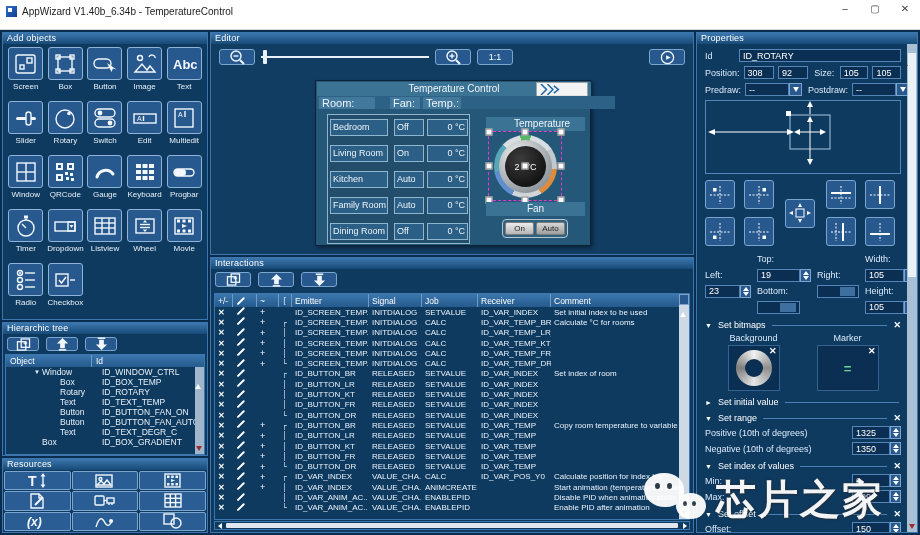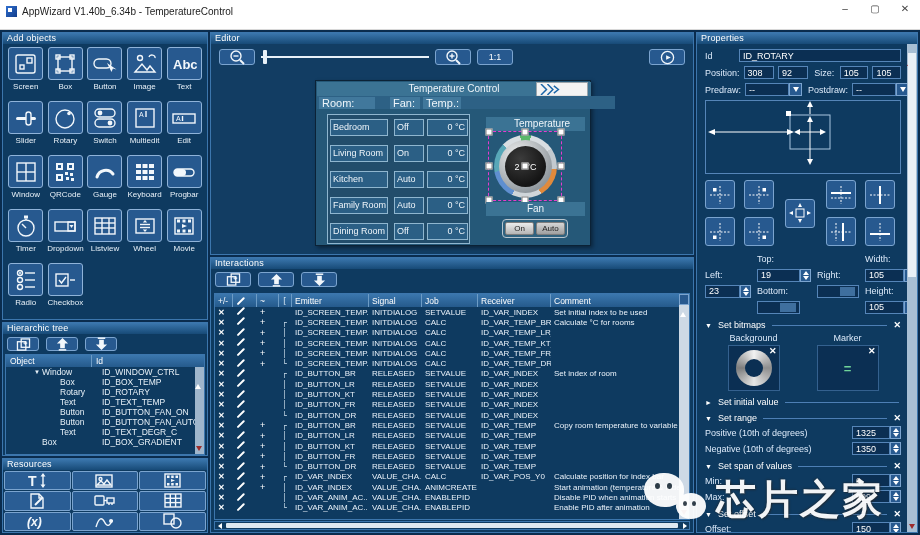--- a/index.html
+++ b/index.html
@@ -322,36 +322,36 @@
               <circle class="f" cx="7" cy="7" r="2.4"></circle>
               <rect x="2" y="13" width="20" height="8" rx="4"></rect>
               <circle class="f" cx="17" cy="17" r="2.4"></circle>
             </svg>
           </div>
           <div class="obj-lbl">Switch</div>
         </div>
       <div class="obj">
           <div class="obj-btn">
             <svg class="ic" width="26" height="24" viewBox="0 0 24 24">
+              <rect x="1" y="8" width="22" height="9"></rect>
+              <text x="4" y="15" font-size="7" fill="#f2f7fb" stroke="none">A</text>
+              <line x1="10.5" y1="10" x2="10.5" y2="15"></line>
+            </svg>
+          </div>
+          <div class="obj-lbl">Edit</div>
+        </div>
+      <div class="obj">
+          <div class="obj-btn">
+            <svg class="ic" width="26" height="24" viewBox="0 0 24 24">
               <rect x="3" y="3" width="18" height="18"></rect>
               <text x="6" y="11" font-size="7" fill="#f2f7fb" stroke="none">A</text>
               <line x1="13" y1="5" x2="13" y2="11"></line>
             </svg>
           </div>
           <div class="obj-lbl">Multiedit</div>
-        </div>
-      <div class="obj">
-          <div class="obj-btn">
-            <svg class="ic" width="26" height="24" viewBox="0 0 24 24">
-              <rect x="1" y="8" width="22" height="9"></rect>
-              <text x="4" y="15" font-size="7" fill="#f2f7fb" stroke="none">A</text>
-              <line x1="10.5" y1="10" x2="10.5" y2="15"></line>
-            </svg>
-          </div>
-          <div class="obj-lbl">Edit</div>
         </div>
       <div class="obj">
           <div class="obj-btn">
             <svg class="ic" width="26" height="24" viewBox="0 0 24 24">
               <rect x="3" y="3" width="18" height="18"></rect>
               <line x1="12" y1="3" x2="12" y2="21"></line>
               <line x1="3" y1="12" x2="21" y2="12"></line>
             </svg>
           </div>
           <div class="obj-lbl">Window</div>
@@ -1270,21 +1270,21 @@
         <span class="lbl">Negative (10th of degrees)</span>
         <span class="fld">1350</span>
         <span class="spin">
             <i class="u"></i>
             <i class="d"></i>
           </span>
       </div>
 
       <div class="sec-h">
         <span class="tri">▼</span>
-        <span class="t">Set span of values</span>
+        <span class="t">Set index of values</span>
         <span class="rule"></span>
         <span class="x">✕</span>
       </div>
       <div class="frow">
         <span class="lbl">Min:</span>
         <span class="fld">0</span>
         <span class="spin">
             <i class="u"></i>
             <i class="d"></i>
           </span>

